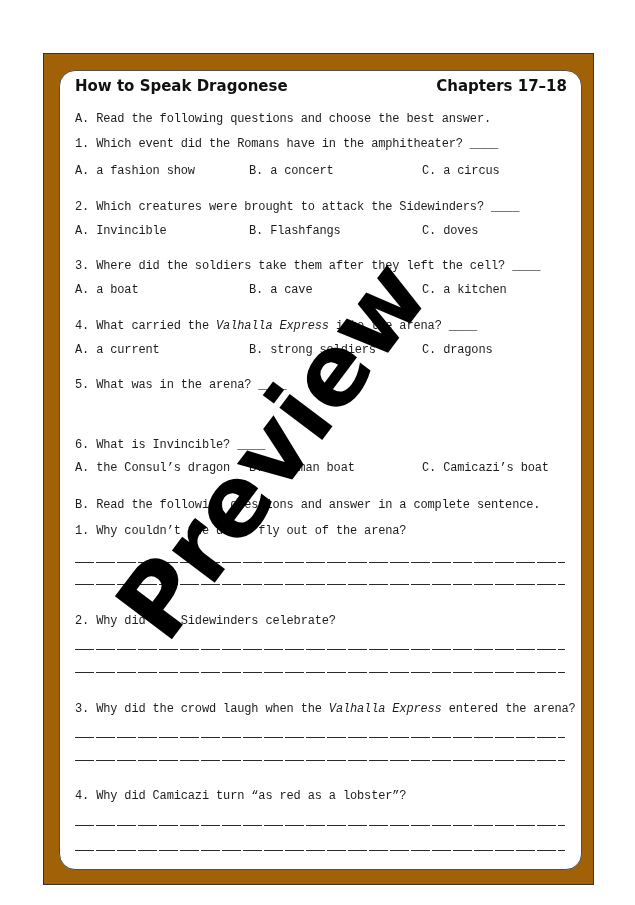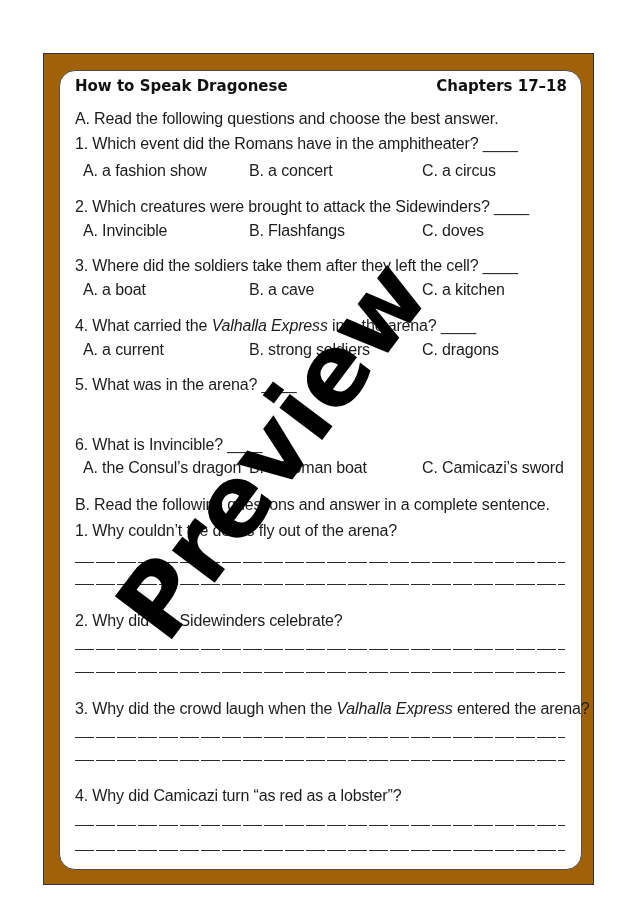--- a/index.html
+++ b/index.html
@@ -7,31 +7,31 @@
   .page{
     position:absolute;left:43px;top:37px;width:551px;height:832px;
     background:#a16207;border:1.6px solid #333333;margin-top:16px;
   }
   .card{
     position:absolute;left:15px;top:16px;width:523px;height:800px;
     border:1.4px solid #4f4f4f;border-radius:16px;background:#ffffff;
   }
   .row{
     position:absolute;left:15px;right:10px;height:18px;line-height:18px;
-    font-family:Liberation Sans, sans-serif;
-    font-size:16px;letter-spacing:-0.15px;color:#1c1c1c;white-space:nowrap;
+    font-family:Liberation Mono, monospace;
+    font-size:12px;letter-spacing:-0.15px;color:#1c1c1c;white-space:nowrap;
   }
   .titlerow{
     position:absolute;left:15px;right:14px;top:5px;height:20px;line-height:20px;
     display:flex;justify-content:space-between;align-items:baseline;
     font-family:"DejaVu Sans","Liberation Sans",sans-serif;
     font-size:15px;font-weight:bold;color:#111111;white-space:nowrap;
   }
   .opts span{position:absolute;top:0;white-space:nowrap;}
-  .oA{left:8px;}
+  .oA{left:0;}
   .oB{left:174px;}
   .oC{left:347px;}
   .it{font-style:italic;text-align:center;}
   .ansline{
     position:absolute;left:15px;width:490px;height:1.4px;
     background:repeating-linear-gradient(to right,#2a2a2a 0px,#2a2a2a 19.5px,rgba(0,0,0,0) 19.5px,rgba(0,0,0,0) 21px);
   }
   .watermark{
     position:absolute;left:212px;top:379px;z-index:50;
     transform:translate(-50%,-50%) rotate(-53deg);
@@ -79,21 +79,21 @@
       <span class="oB">B. strong soldiers</span>
       <span class="oC">C. dragons</span>
     </div>
 
     <div class="row" style="top:305px"><span>5. What was in the arena? ____</span><span class="it"></span><span></span></div>
 
     <div class="row" style="top:365px"><span>6. What is Invincible? ____</span><span class="it"></span><span></span></div>
     <div class="row opts" style="top:388px">
       <span class="oA">A. the Consul’s dragon</span>
       <span class="oB">B. a Roman boat</span>
-      <span class="oC">C. Camicazi’s sword</span>
+      <span class="oC">C. Camicazi’s boat</span>
     </div>
 
     <div class="row" style="top:425px">B. Read the following questions and answer in a complete sentence.</div>
 
     <div class="row" style="top:451px"><span>1. Why couldn’t the doves fly out of the arena?</span><span class="it"></span><span></span></div>
     <div class="ansline" style="top:491px"></div>
     <div class="ansline" style="top:513px"></div>
 
     <div class="row" style="top:541px"><span>2. Why did the Sidewinders celebrate?</span><span class="it"></span><span></span></div>
     <div class="ansline" style="top:578px"></div>

